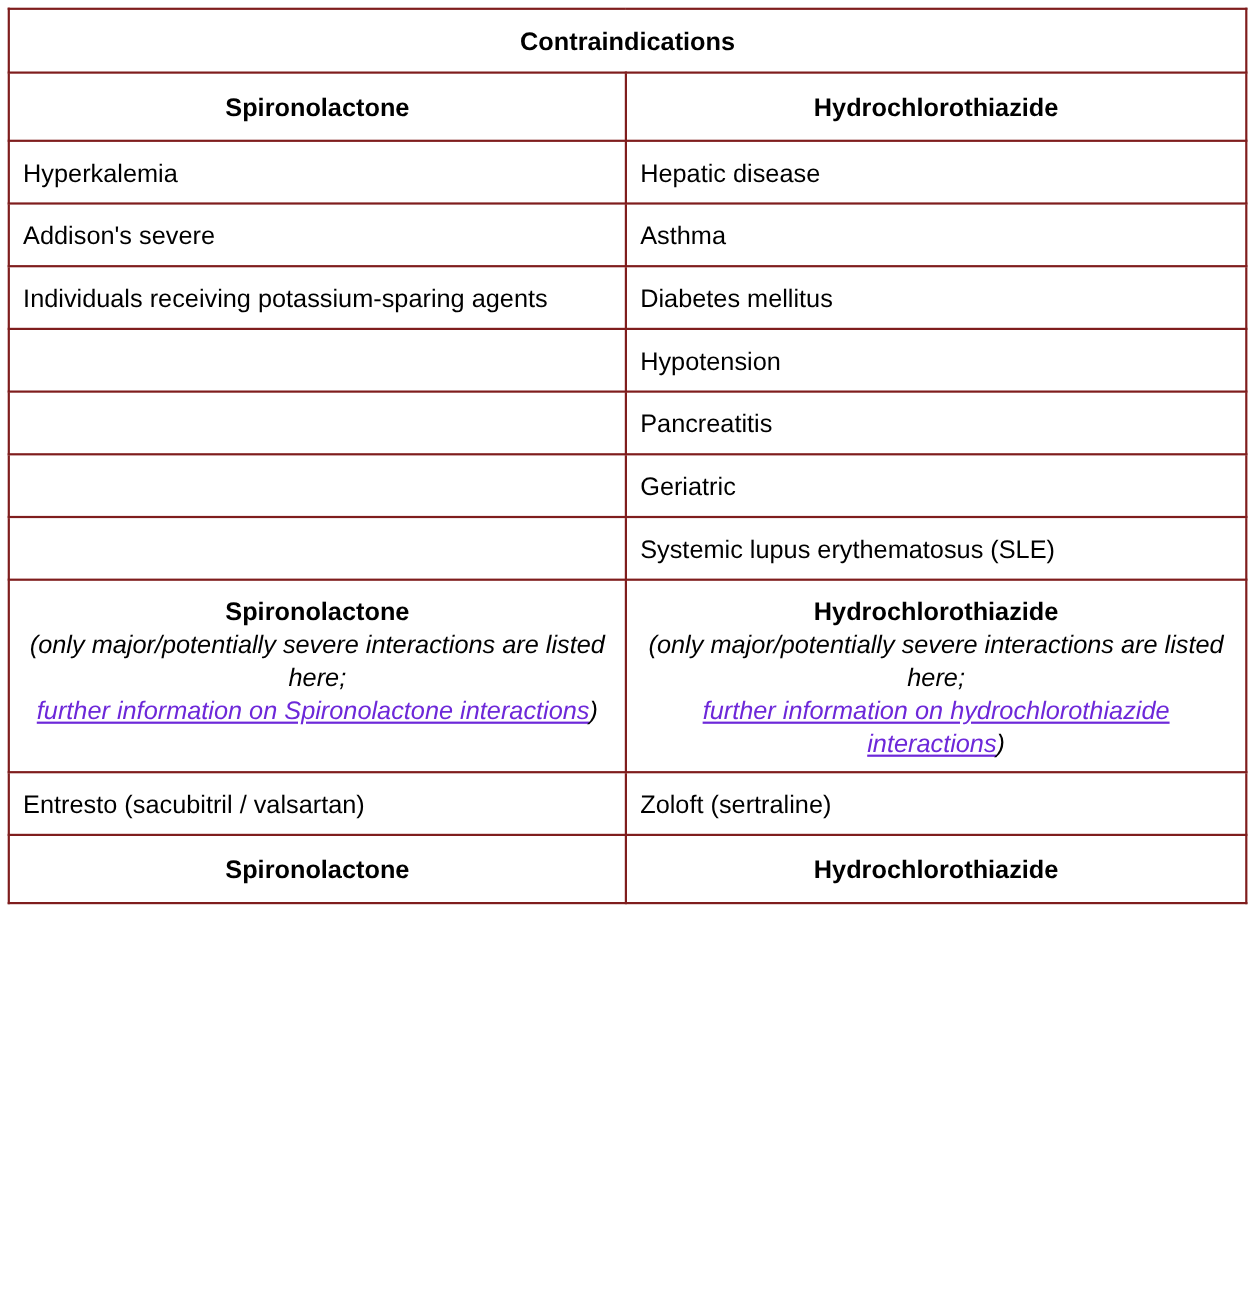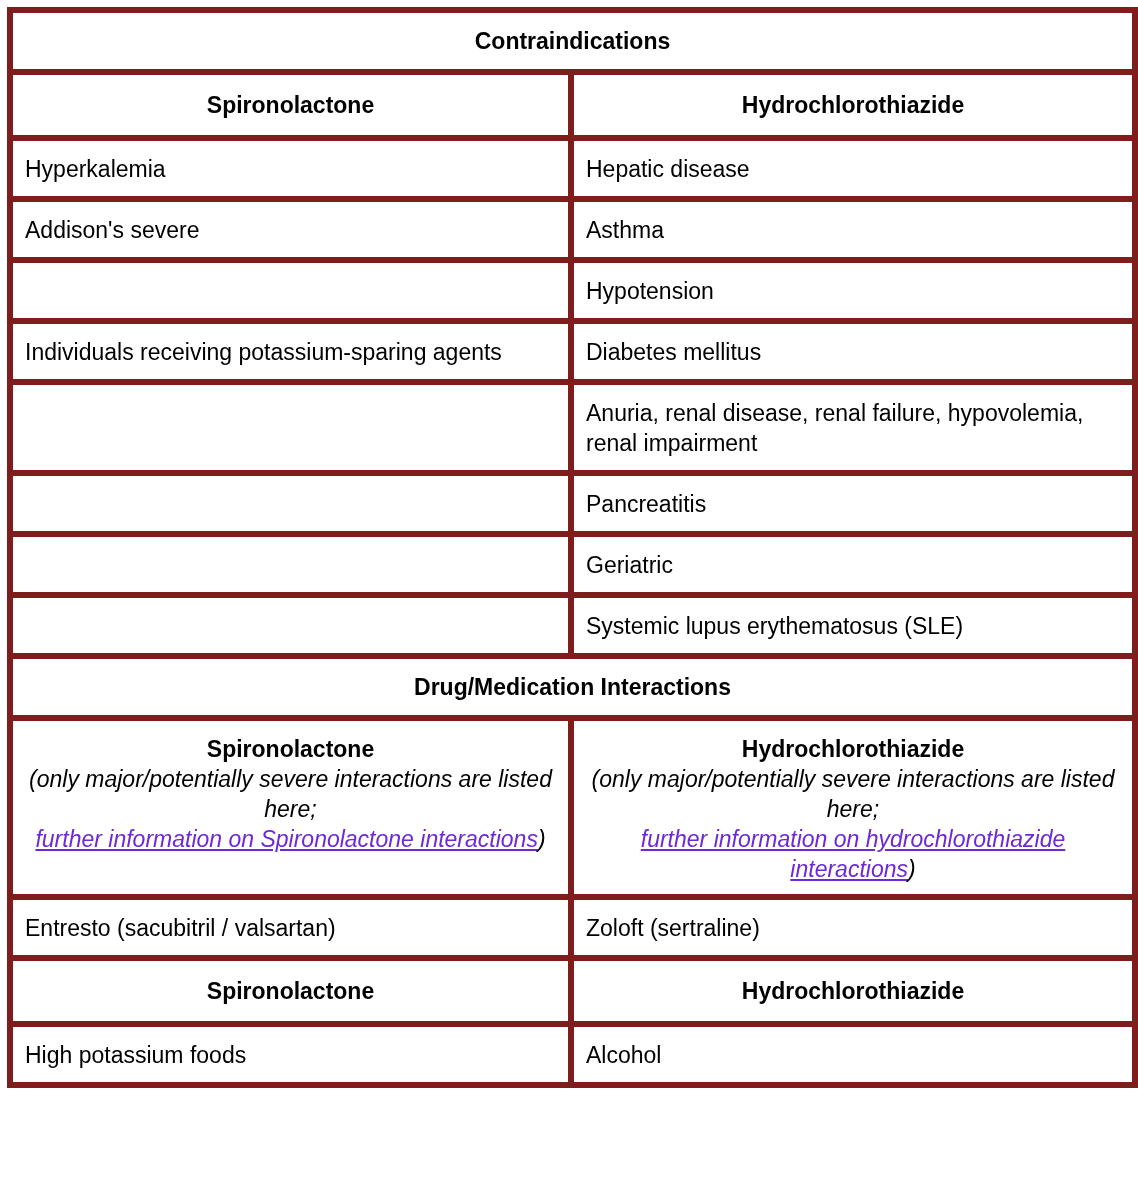--- a/index.html
+++ b/index.html
@@ -1,18 +1,18 @@
 <!DOCTYPE html>
 <html><head>
 <meta charset="utf-8">
 <style>
   html, body { margin: 0; padding: 0; background: #ffffff; }
   body { width: 1138px; height: 1182px; position: relative; font-family: "Liberation Sans", sans-serif; color: #000; }
   table { position: absolute; left: 7px; top: 7px; width: 1125px; border-collapse: collapse; table-layout: fixed; }
-  td { border: 6px solid #7f1d1d; font-size: 23px; line-height: 30px; vertical-align: top; padding: 13px 12px 12px 12px; }
+  td { border: 2px solid #7f1d1d; font-size: 23px; line-height: 30px; vertical-align: top; padding: 13px 12px 12px 12px; }
   td.sec { text-align: center; font-weight: bold; vertical-align: middle; padding: 13px 12px; }
   td.hd { text-align: center; font-weight: bold; vertical-align: middle; padding: 15px 12px; }
   td.hd2 { text-align: center; vertical-align: top; padding: 13px 12px 10px 12px; }
   .b { font-weight: bold; display: block; }
   .it { font-style: italic; }
   a { color: #6d28d9; text-decoration: underline; }
   col.c1 { width: 561px; }
   col.c2 { width: 564px; }
 </style>
 </head>
@@ -33,47 +33,40 @@
     </tr>
     <tr>
       <td>Hyperkalemia</td>
       <td>Hepatic disease</td>
     </tr>
     <tr>
       <td>Addison's severe</td>
       <td>Asthma</td>
     </tr>
     <tr>
-      <td>&nbsp;</td>
-      <td>Hypotension</td>
-    </tr>
-    <tr>
       <td>Individuals receiving potassium-sparing agents</td>
       <td>Diabetes mellitus</td>
     </tr>
     <tr>
       <td>&nbsp;</td>
-      <td>Anuria, renal disease, renal failure, hypovolemia, renal impairment</td>
+      <td>Hypotension</td>
     </tr>
     <tr>
       <td>&nbsp;</td>
       <td>Pancreatitis</td>
     </tr>
     <tr>
       <td>&nbsp;</td>
       <td>Geriatric</td>
     </tr>
     <tr>
       <td>&nbsp;</td>
       <td>Systemic lupus erythematosus (SLE)</td>
     </tr>
 
-    <tr>
-      <td class="sec" colspan="2">Drug/Medication Interactions</td>
-    </tr>
     <tr>
       <td class="hd2">
         <span class="b">Spironolactone</span>
         <span class="it">(only major/potentially severe interactions are listed here;</span><br>
         <a class="it" href="#">further information on Spironolactone interactions</a><span class="it">)</span>
       </td>
       <td class="hd2">
         <span class="b">Hydrochlorothiazide</span>
         <span class="it">(only major/potentially severe interactions are listed here;</span><br>
         <a class="it" href="#">further information on hydrochlorothiazide interactions</a><span class="it">)</span>
@@ -81,18 +74,14 @@
     </tr>
     <tr>
       <td>Entresto (sacubitril / valsartan)</td>
       <td>Zoloft (sertraline)</td>
     </tr>
 
     <tr>
       <td class="hd">Spironolactone</td>
       <td class="hd">Hydrochlorothiazide</td>
     </tr>
-    <tr>
-      <td>High potassium foods</td>
-      <td>Alcohol</td>
-    </tr>
   </tbody>
 </table>
 
 </body></html>

